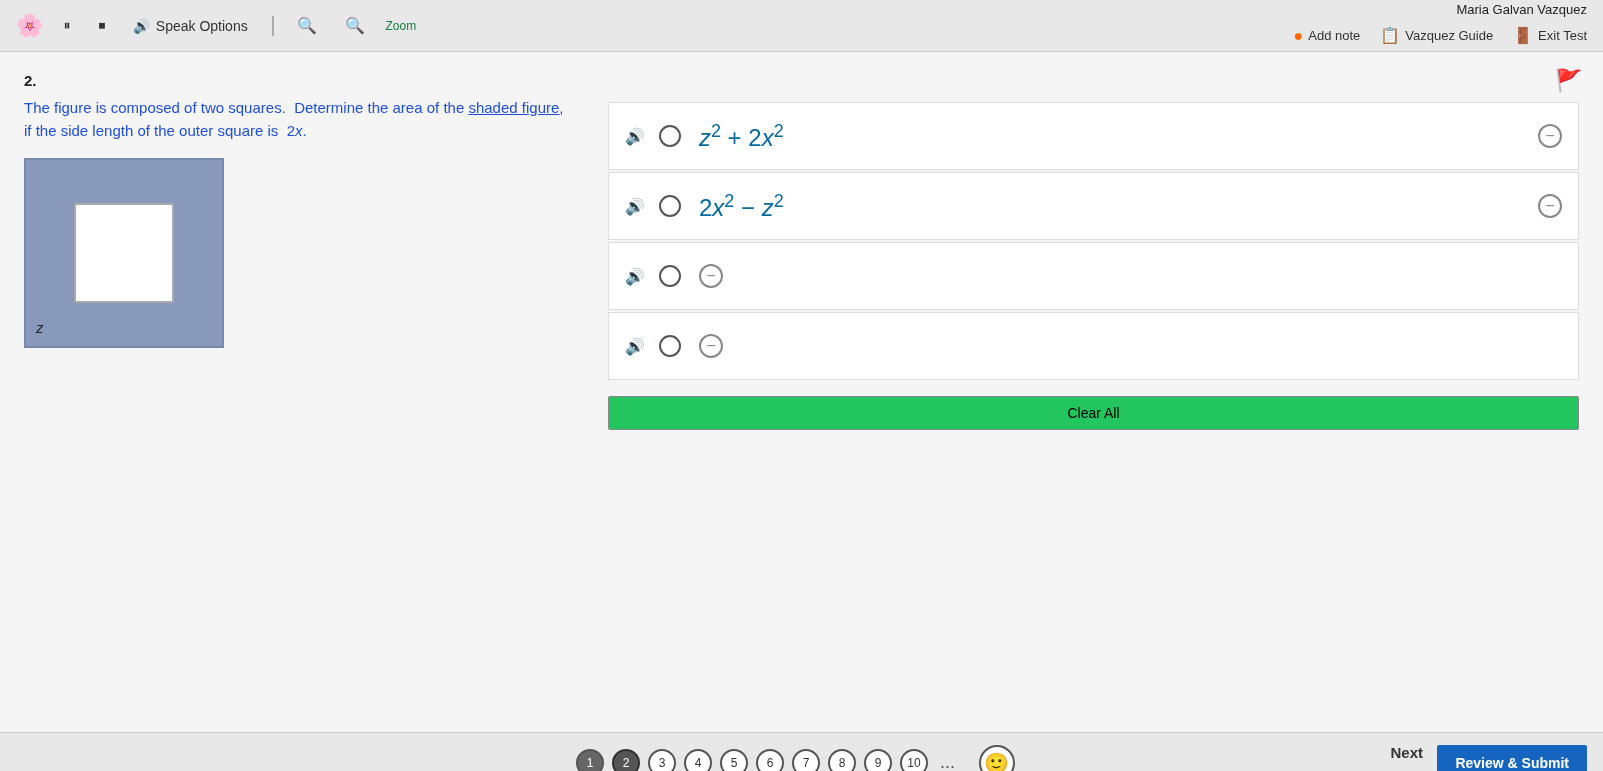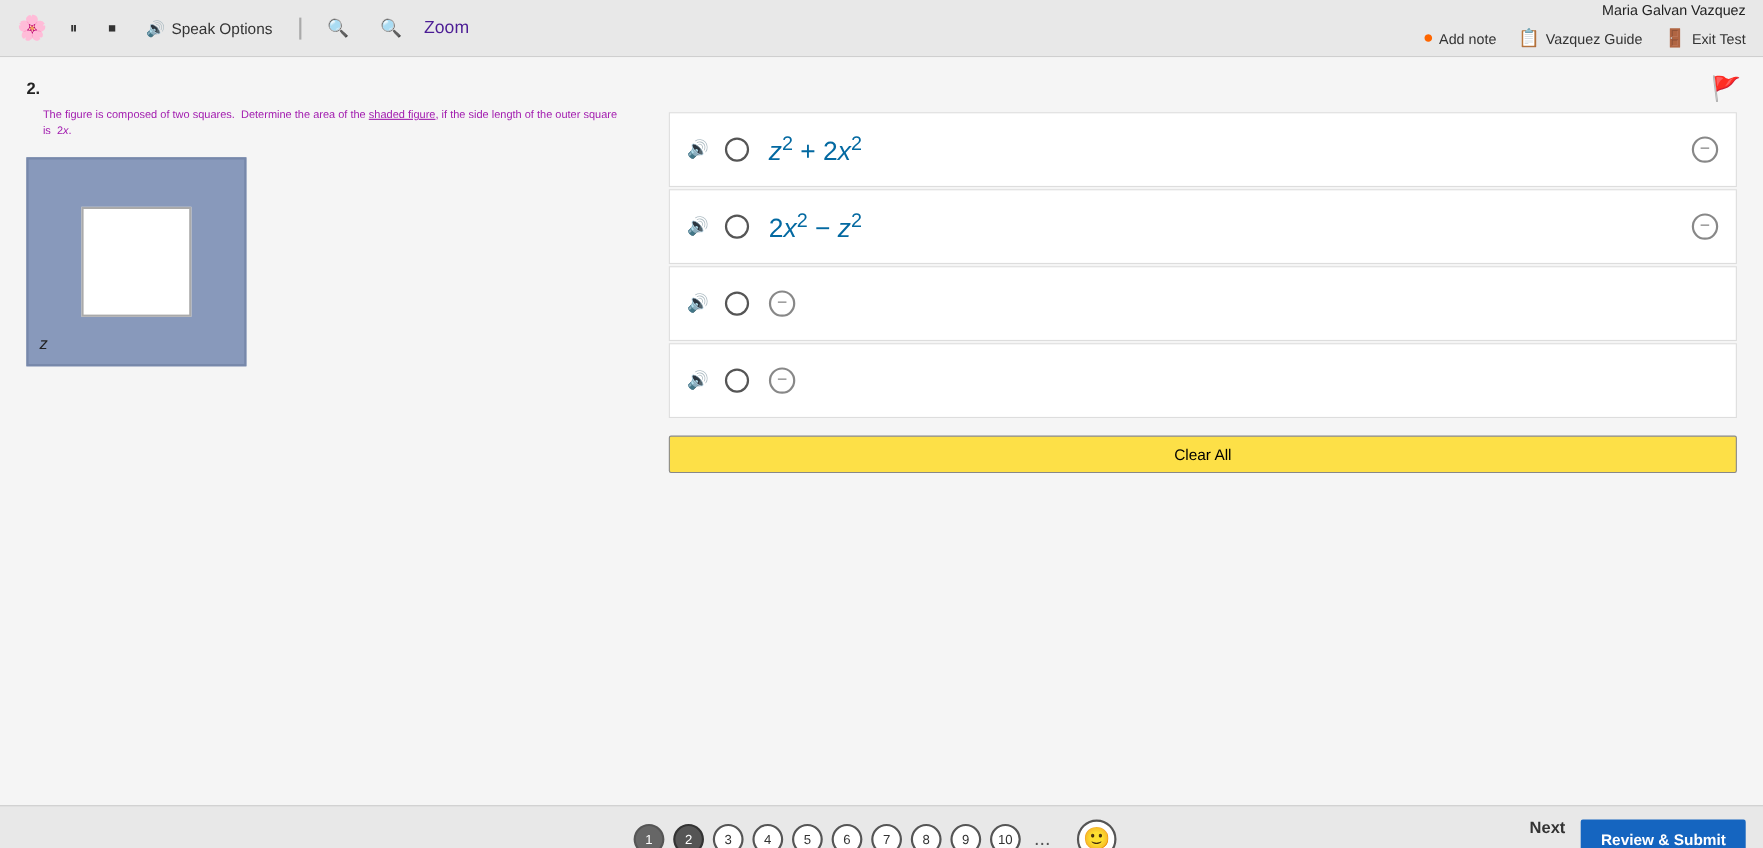--- a/index.html
+++ b/index.html
@@ -94,25 +94,24 @@
       flex: 0 0 560px;
       padding-right: 20px;
     }
     .question-number {
       font-size: 15px;
       font-weight: bold;
       color: #222;
       margin-bottom: 8px;
     }
     .question-text {
-      font-size: 10px;
-      color: #a21caf;
+      font-size: 15px;
+      color: #1d4ed8;
       line-height: 1.5;
       margin-bottom: 16px;
-      margin-left: 15px;
     }
     .question-text span.underline { text-decoration: underline; }
 
     
     .diagram {
       width: 200px;
       height: 190px;
       background: #8899bb;
       border: 2px solid #7788aa;
       display: flex;
@@ -188,21 +187,21 @@
       align-items: center;
       justify-content: center;
       color: #888;
       font-size: 16px;
       cursor: pointer;
       flex-shrink: 0;
     }
 
     .clear-all-btn {
       border: 1px solid #888;
-      background: #fde047;
+      background: #22c55e;
       padding: 8px 20px;
       font-size: 14px;
       cursor: pointer;
       margin-top: 14px;
       display: inline-block;
       border-radius: 2px;
     }
 
     
     .bottom-bar {
@@ -305,21 +304,21 @@
       <span>🔊</span>
       <span>Speak Options</span>
     </button>
     <div class="divider-v"></div>
     <button class="toolbar-btn">
       <span style="font-size:16px;">🔍</span>
     </button>
     <button class="toolbar-btn">
       <span style="font-size:16px;">🔍</span>
     </button>
-    <span style="font-size:16px;color:#4c1d95;">Zoom</span>
+    <span style="font-size:12px;color:#15803d;">Zoom</span>
   </div>
 
   <div class="top-right-actions">
     <div class="action-btn">
       <span style="color:#ff6600;font-size:16px;">●</span>
       <span>Add note</span>
     </div>
     <div class="action-btn">
       <span style="font-size:16px;">📋</span>
       <span>Vazquez Guide</span>

